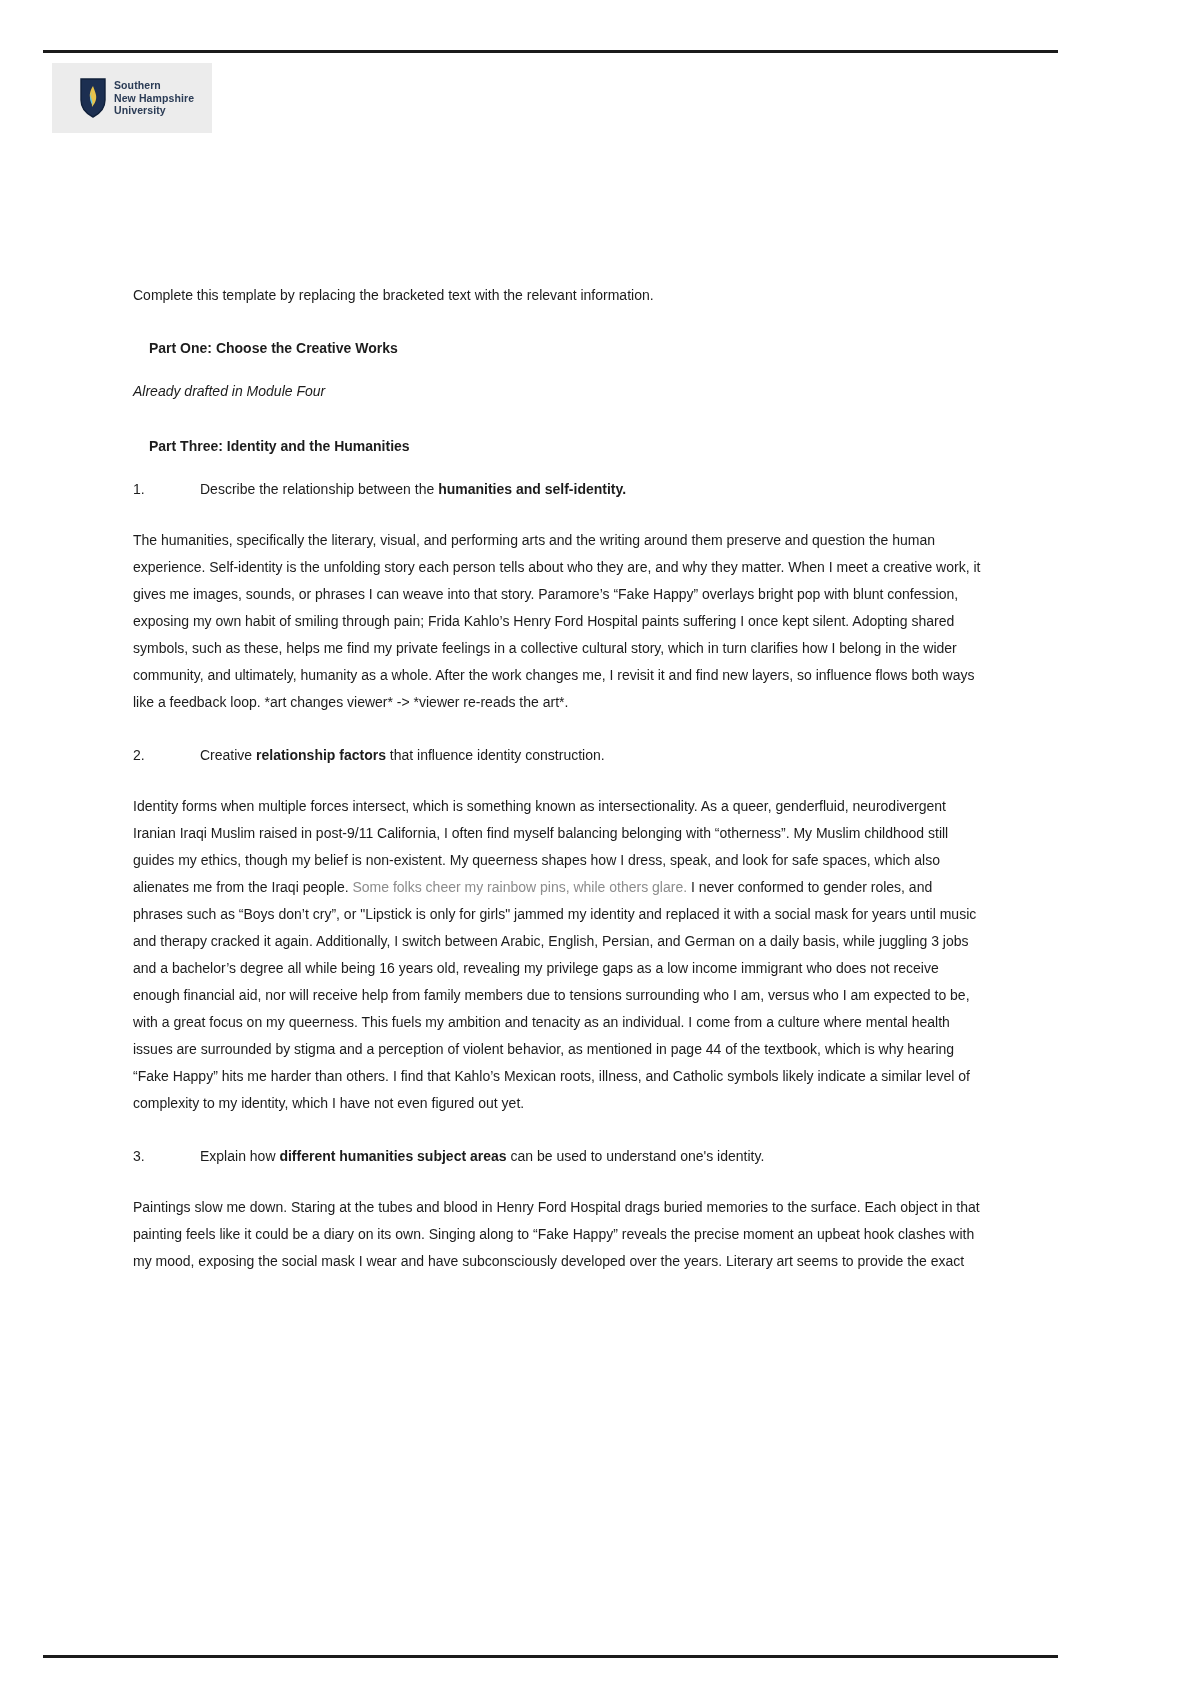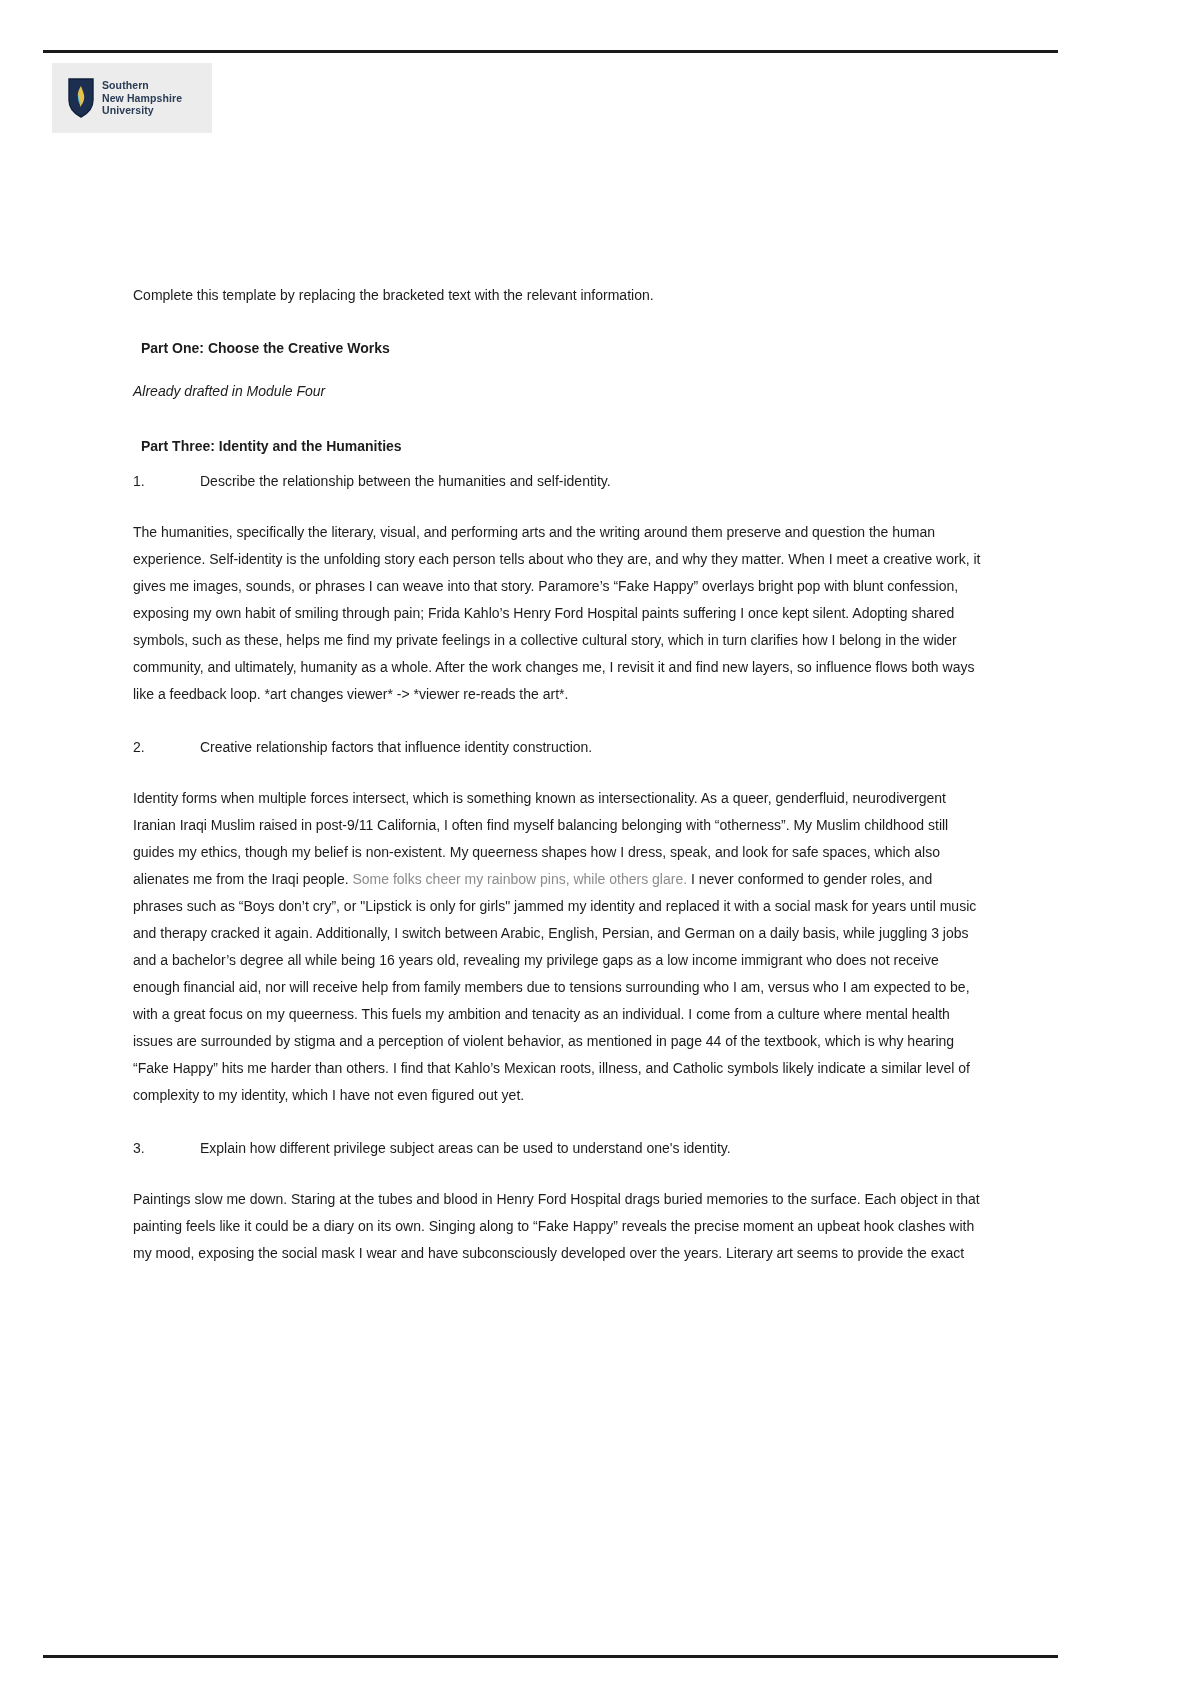--- a/index.html
+++ b/index.html
@@ -46,21 +46,21 @@
   
   .logo-box {
     position: absolute;
     left: 52px;
     top: 63px;
     width: 160px;
     height: 70px;
     background: #ececec;
     display: flex;
     align-items: center;
-    padding-left: 16px;
+    padding-left: 28px;
     box-sizing: border-box;
   }
   .logo-shield {
     width: 26px;
     height: 40px;
     flex: 0 0 auto;
     margin-right: 8px;
   }
   .logo-text {
     font-family: "Liberation Sans", sans-serif;
@@ -94,21 +94,21 @@
     width: 868px;
     font-size: 14px;
     line-height: 27px;
     color: #1c1c1c;
   }
 
   .intro { margin: 0 0 26px 0; }
 
   .part-heading {
     font-weight: 700;
-    margin: 8px;
+    margin: 16px;
   }
   .part-note {
     font-style: italic;
     margin: 0 0 26px 0;
   }
   .part-note.last { margin-bottom: 28px; margin-top: 16px; }
 
   .q-item {
     margin: 0;
     display: flex;
@@ -120,21 +120,21 @@
   }
   .q-text { flex: 1 1 auto; }
 
   .para {
     margin: 24px 16px 0 0;
     text-align: left;
   }
 
   .q-block { margin-top: 26px; }
 
-  b, strong { font-weight: 400; }
+  b, strong { font-weight: 700; }
   .muted { color: #8c8c8c; }
 </style>
 </head>
 <body>
 
 <div class="page">
 
   <div class="rule-top"></div>
 
   <div class="logo-box">
@@ -166,21 +166,21 @@
     <p class="para">The humanities, specifically the literary, visual, and performing arts and the writing around them preserve and question the human experience. Self-identity is the unfolding story each person tells about who they are, and why they matter. When I meet a creative work, it gives me images, sounds, or phrases I can weave into that story. Paramore’s “Fake Happy” overlays bright pop with blunt confession, exposing my own habit of smiling through pain; Frida Kahlo’s Henry Ford Hospital paints suffering I once kept silent. Adopting shared symbols, such as these, helps me find my private feelings in a collective cultural story, which in turn clarifies how I belong in the wider community, and ultimately, humanity as a whole. After the work changes me, I revisit it and find new layers, so influence flows both ways like a feedback loop. *art changes viewer* -&gt; *viewer re-reads the art*.</p>
 
     <div class="q-item q-block">
       <span class="q-num">2.</span>
       <span class="q-text"><span>Creative </span><b>relationship factors</b><span> that influence identity construction.</span></span>
     </div>
     <p class="para"><span>Identity forms when multiple forces intersect, which is something known as intersectionality. As a queer, genderfluid, neurodivergent Iranian Iraqi Muslim raised in post-9/11 California, I often find myself balancing belonging with “otherness”. My Muslim childhood still guides my ethics, though my belief is non-existent. My queerness shapes how I dress, speak, and look for safe spaces, which also alienates me from the Iraqi people. </span><span class="muted">Some folks cheer my rainbow pins, while others glare.</span><span> I never conformed to gender roles, and phrases such as “Boys don’t cry”, or "Lipstick is only for girls" jammed my identity and replaced it with a social mask for years until music and therapy cracked it again. Additionally, I switch between Arabic, English, Persian, and German on a daily basis, while juggling 3 jobs and a bachelor’s degree all while being 16 years old, revealing my privilege gaps as a low income immigrant who does not receive enough financial aid, nor will receive help from family members due to tensions surrounding who I am, versus who I am expected to be, with a great focus on my queerness. This fuels my ambition and tenacity as an individual. I come from a culture where mental health issues are surrounded by stigma and a perception of violent behavior, as mentioned in page 44 of the textbook, which is why hearing “Fake Happy” hits me harder than others. I find that Kahlo’s Mexican roots, illness, and Catholic symbols likely indicate a similar level of complexity to my identity, which I have not even figured out yet.</span></p>
 
     <div class="q-item q-block">
       <span class="q-num">3.</span>
-      <span class="q-text"><span>Explain how </span><b>different privilege subject areas</b><span> can be used to understand one's identity.</span></span>
+      <span class="q-text"><span>Explain how </span><b>different humanities subject areas</b><span> can be used to understand one's identity.</span></span>
     </div>
     <p class="para">Paintings slow me down. Staring at the tubes and blood in Henry Ford Hospital drags buried memories to the surface. Each object in that painting feels like it could be a diary on its own. Singing along to “Fake Happy” reveals the precise moment an upbeat hook clashes with my mood, exposing the social mask I wear and have subconsciously developed over the years. Literary art seems to provide the exact</p>
 
   </div>
 
   <div class="rule-bottom"></div>
 
 </div>
 
 </body></html>

